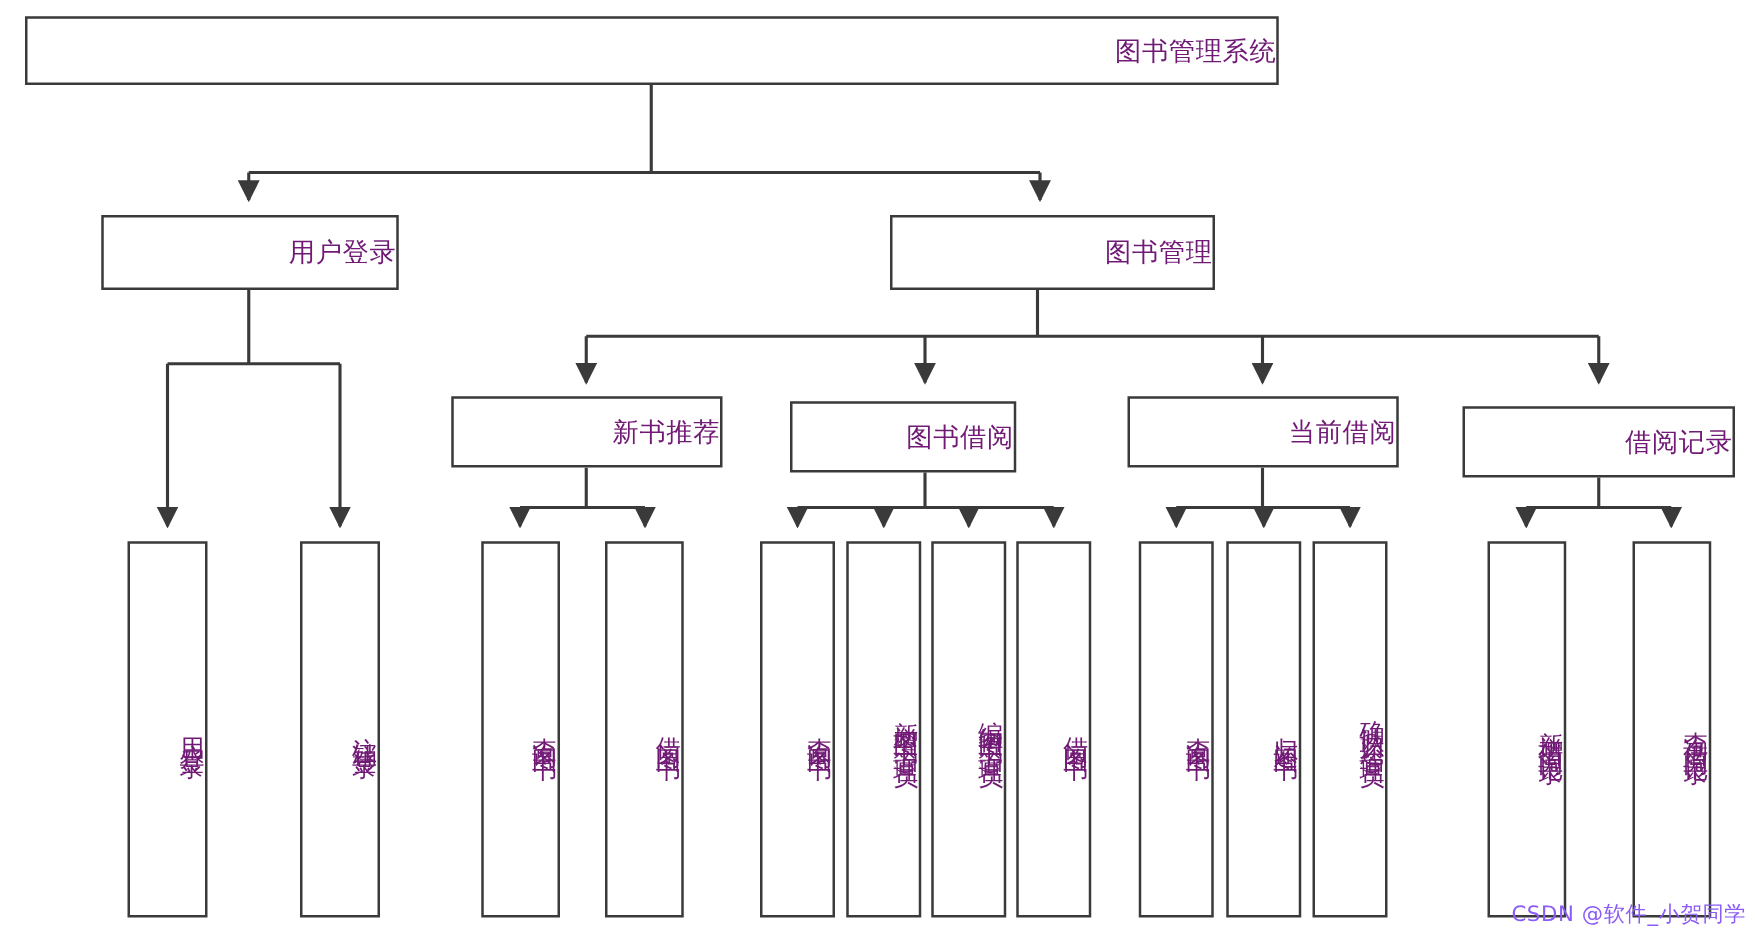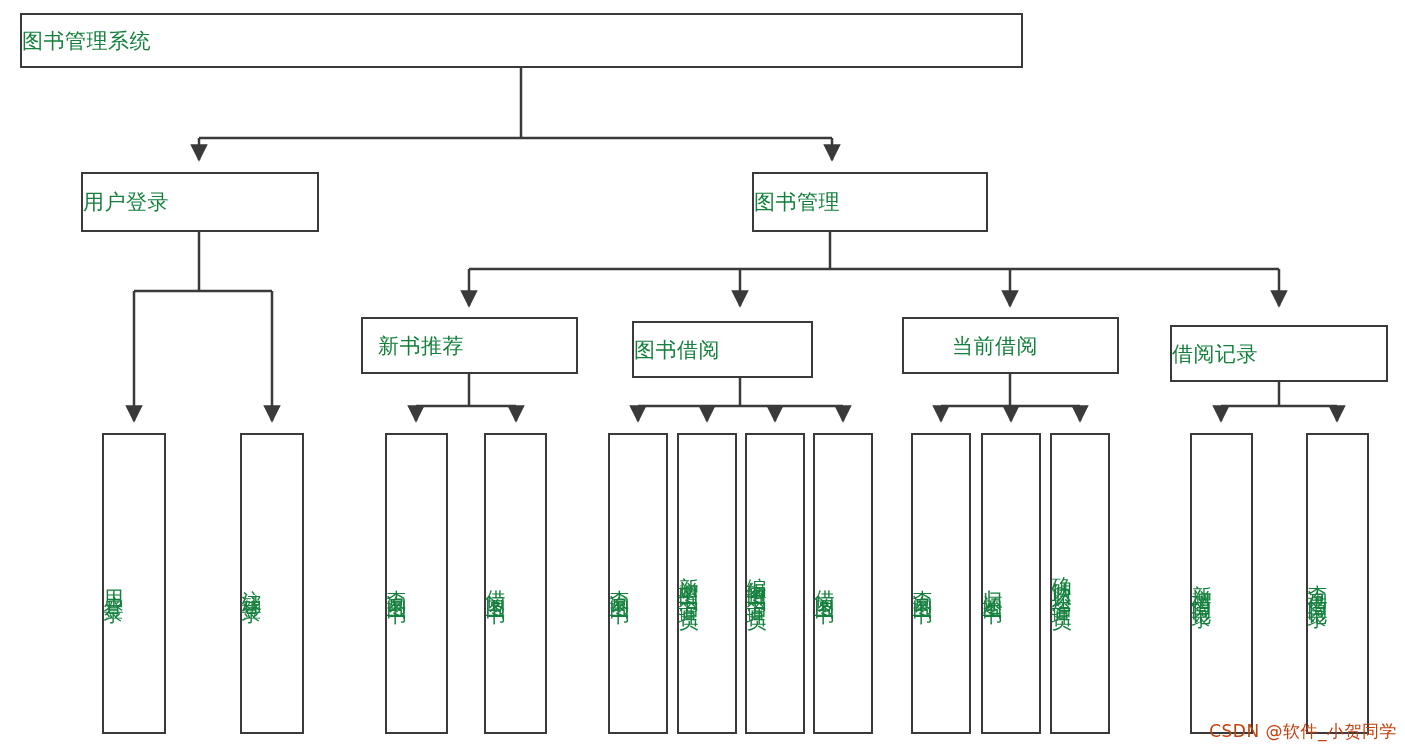--- a/index.html
+++ b/index.html
@@ -22,22 +22,22 @@
     left: 0;
     top: 0;
   }
   .node {
     position: absolute;
     box-sizing: border-box;
     background: #ffffff;
     border: 2.5px solid #3a3a3a;
     display: flex;
     align-items: center;
-    justify-content: flex-start;
-    color: #15803d;
+    justify-content: flex-end;
+    color: #701a75;
   }
   .node.horiz {
     font-size: 21px;
     letter-spacing: 0.5px;
   }
   .node.vert {
     font-size: 20px;
   }
   .node.vert .vlabel {
     writing-mode: vertical-rl;
@@ -45,21 +45,21 @@
     letter-spacing: 5px;
     line-height: 1;
     white-space: nowrap;
     display: block;
   }
   .watermark {
     position: absolute;
     right: 8px;
     bottom: 4px;
     font-size: 17px;
-    color: #c2410c;
+    color: #8b5cf6;
     white-space: nowrap;
     letter-spacing: 0.5px;
     margin-left: 16px;
   }
 </style>
 </head>
 <body>
 
 <div id="canvas">
 
@@ -113,21 +113,21 @@
     </g>
   </svg>
 
   <div class="node horiz" style="left:20px; top:13px; width:1003px; height:55px;">
     <span>图书管理系统</span>
   </div>
 
   <div class="node horiz" style="left:81px; top:172px; width:238px; height:60px;">
     <span>用户登录</span>
   </div>
-  <div class="node horiz" style="left:752px; top:172px; width:236px; height:60px;">
+  <div class="node horiz" style="left:712px; top:172px; width:260px; height:60px;">
     <span>图书管理</span>
   </div>
 
   <div class="node horiz" style="left:361px; top:317px; width:217px; height:57px;padding-left:15px;">
     <span>新书推荐</span>
   </div>
   <div class="node horiz" style="left:632px; top:321px; width:181px; height:57px;">
     <span>图书借阅</span>
   </div>
   <div class="node horiz" style="left:902px; top:317px; width:217px; height:57px;padding-left:48px;">

